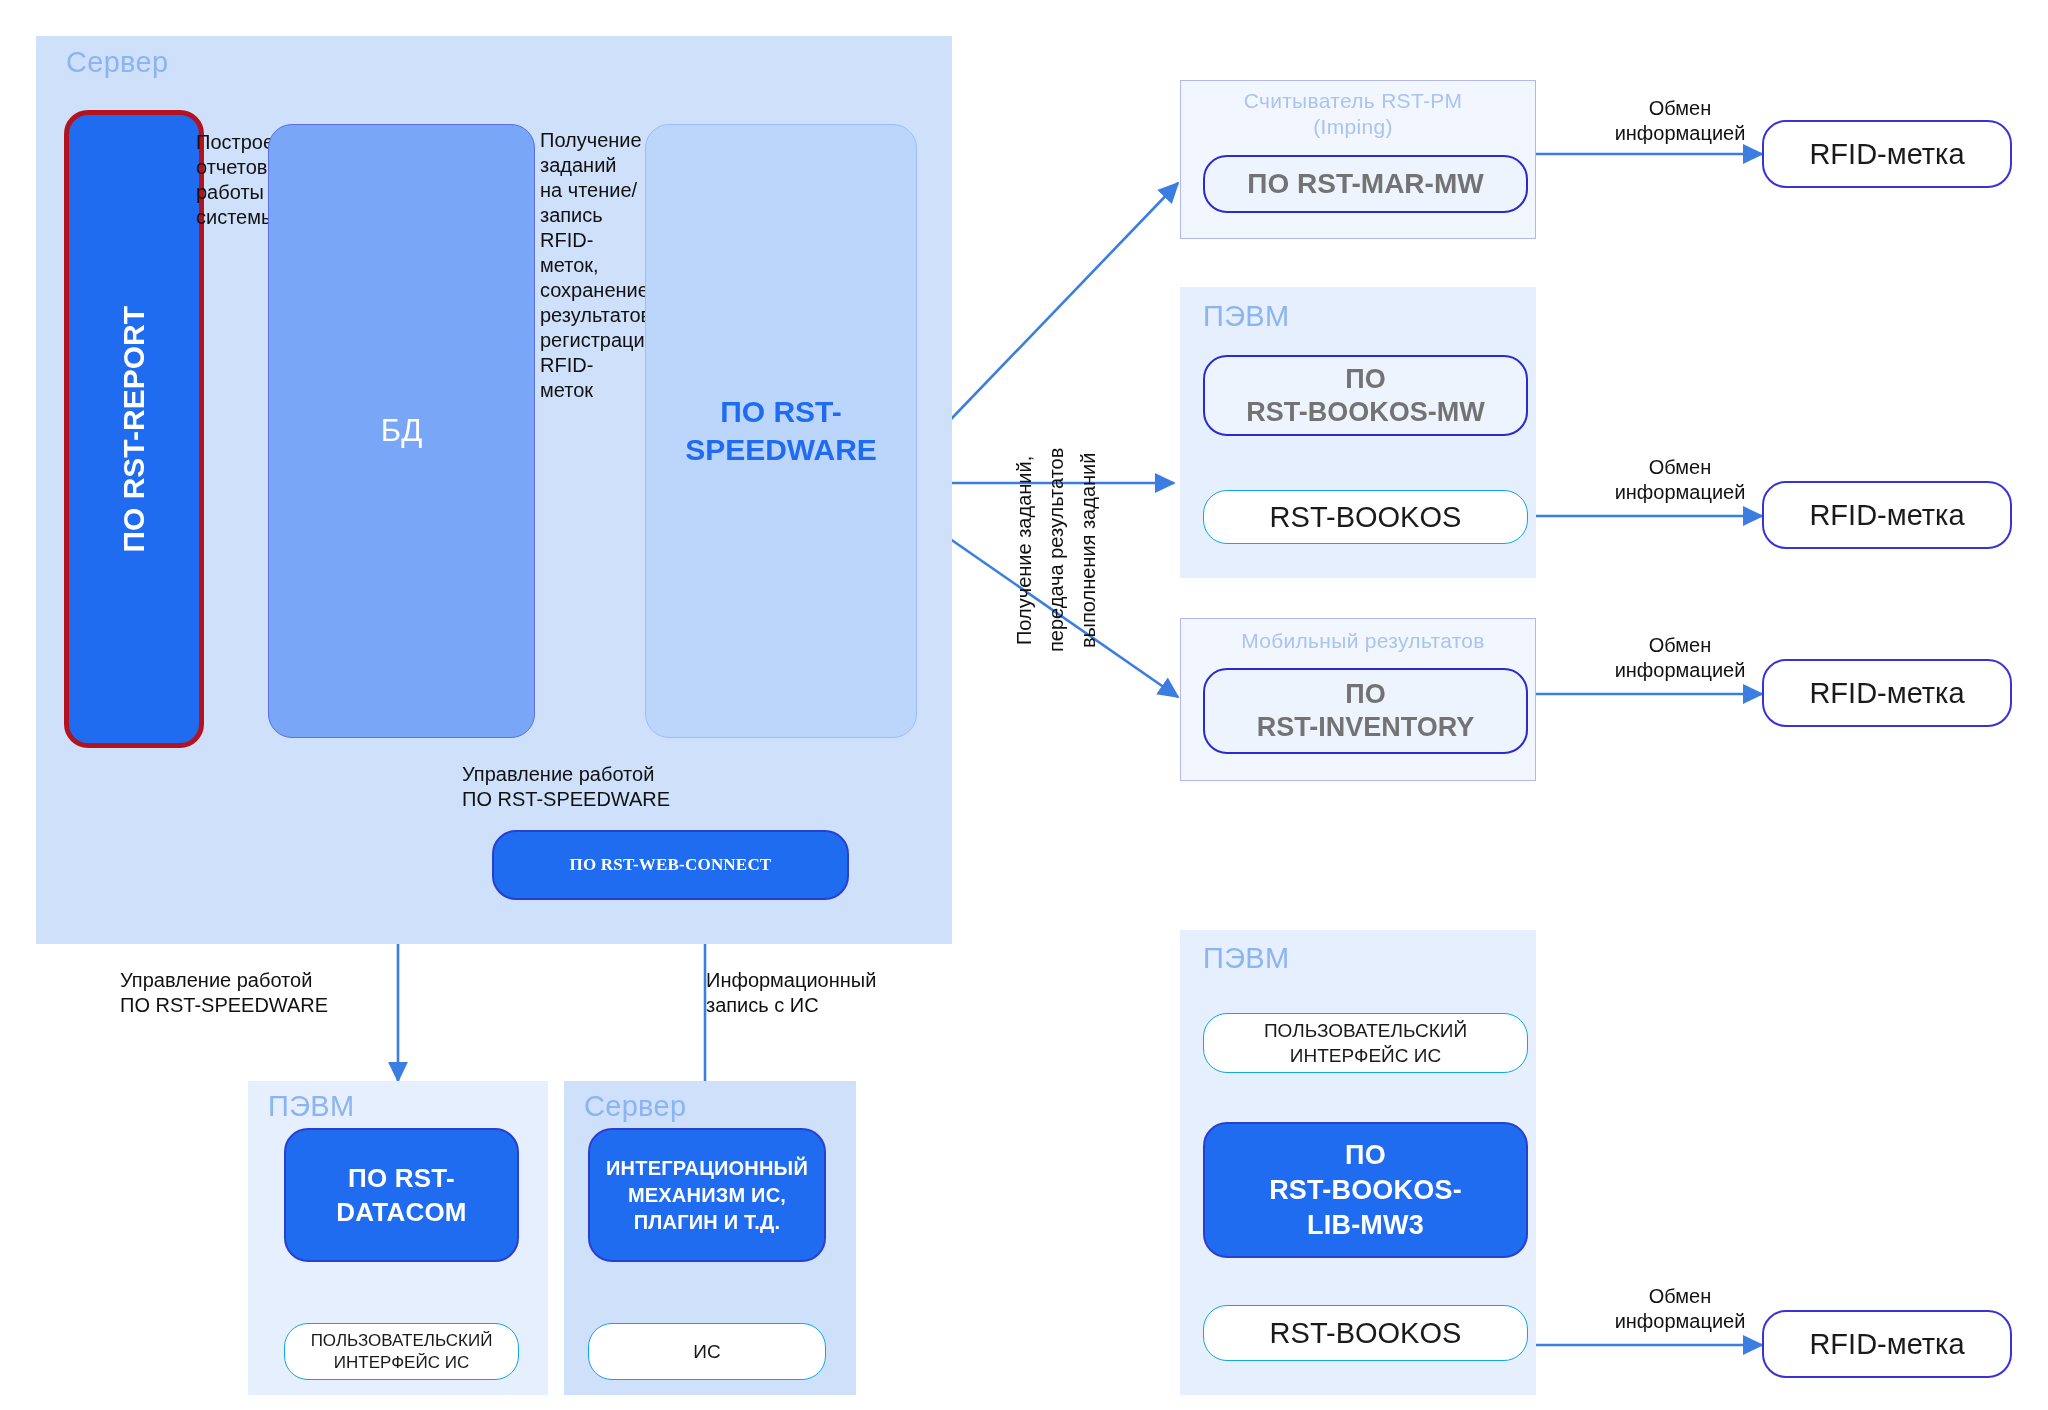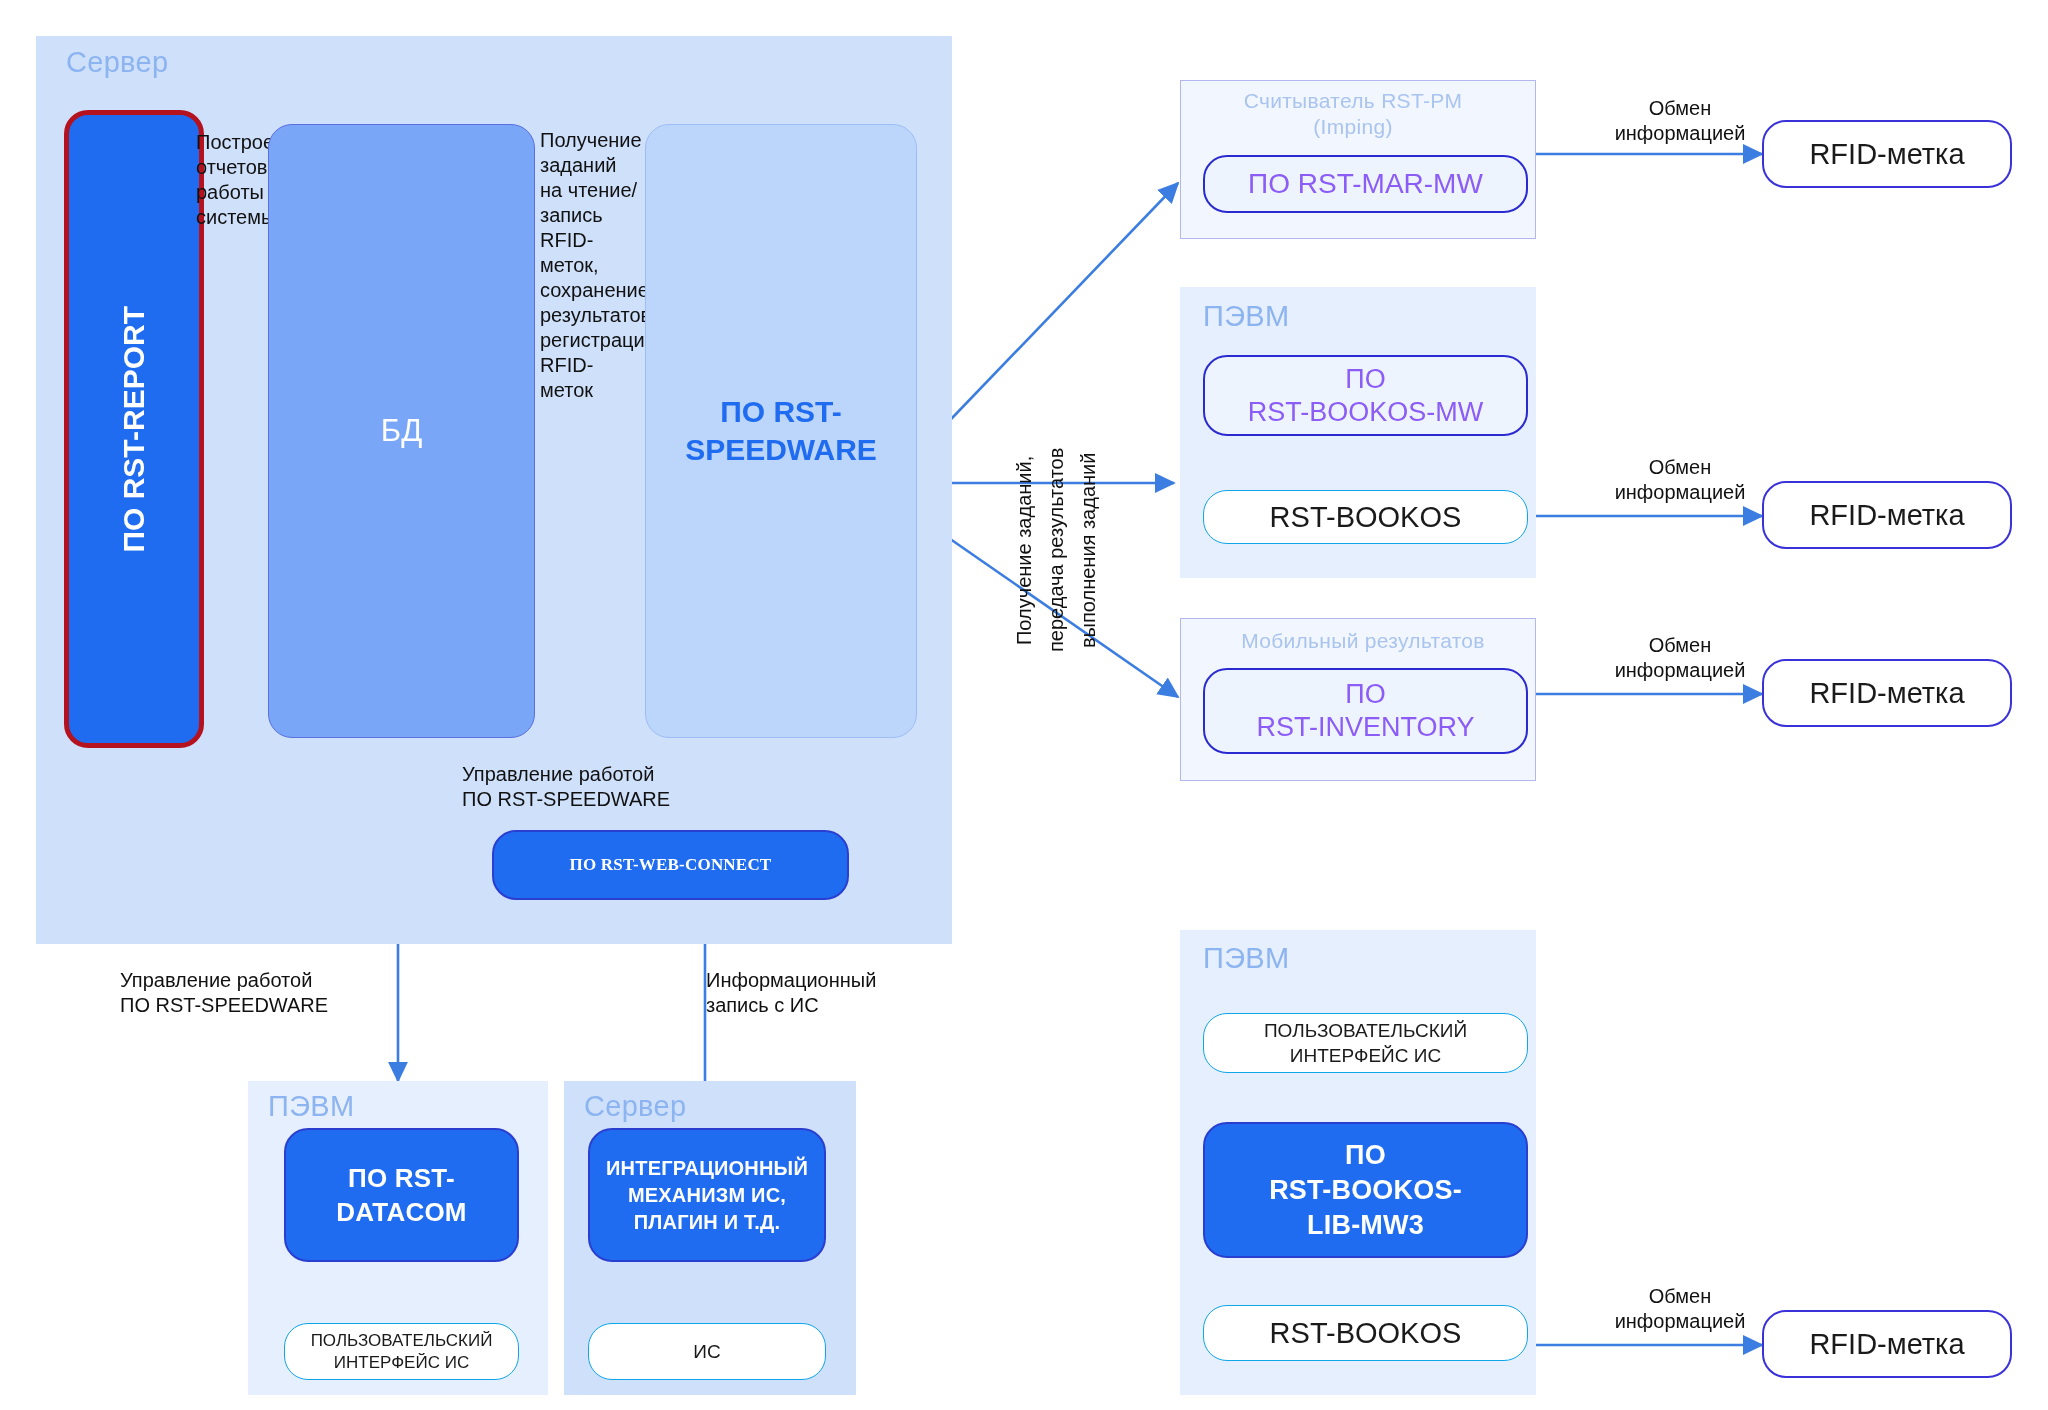--- a/index.html
+++ b/index.html
@@ -13,21 +13,21 @@
   .container-outline{background:#f2f6fe;border:1px solid #b4b6f0;}
   .container-title{color:#8cb4f0;font-size:29px;font-weight:400;letter-spacing:.3px;}
   .container-title.dim{color:#a9c4ef;font-size:21px;line-height:26px;text-align:center;}
   
   .node{display:flex;align-items:center;justify-content:center;text-align:center;border-radius:24px;}
   .node-solid{background:#1f6cf0;border:2px solid #2a3fd0;color:#ffffff;
               font-weight:bold;letter-spacing:.2px;}
   .node-solid-red{background:#1f6cf0;border:5px solid #b4121f;color:#ffffff;font-weight:bold;}
   .node-fill-mid{background:#79a6f7;border:1px solid #5b6fe0;color:#ffffff;font-weight:normal;}
   .node-fill-soft{background:#bcd5fb;border:1px solid #9fbdf5;color:#1f6cf0;font-weight:bold;}
-  .node-outline-blue{background:#eef4fe;border:2px solid #2a2ad0;color:#8b5cf6;font-weight:normal;}
+  .node-outline-blue{background:#eef4fe;border:2px solid #2a2ad0;color:#737373;font-weight:bold;}
   .node-white{background:#ffffff;border:1px solid #0ea5e9;color:#1a1a1a;font-weight:400;}
   .vert{writing-mode:vertical-rl;transform:rotate(180deg);}
   .lbl{color:#111111;font-size:20px;line-height:25px;white-space:pre-line;}
   .lbl-c{text-align:center;}
   svg.layer{position:absolute;left:0;top:0;width:2048px;height:1410px;overflow:visible;
             pointer-events:none;}
 </style>
 </head>
 <body>
 

